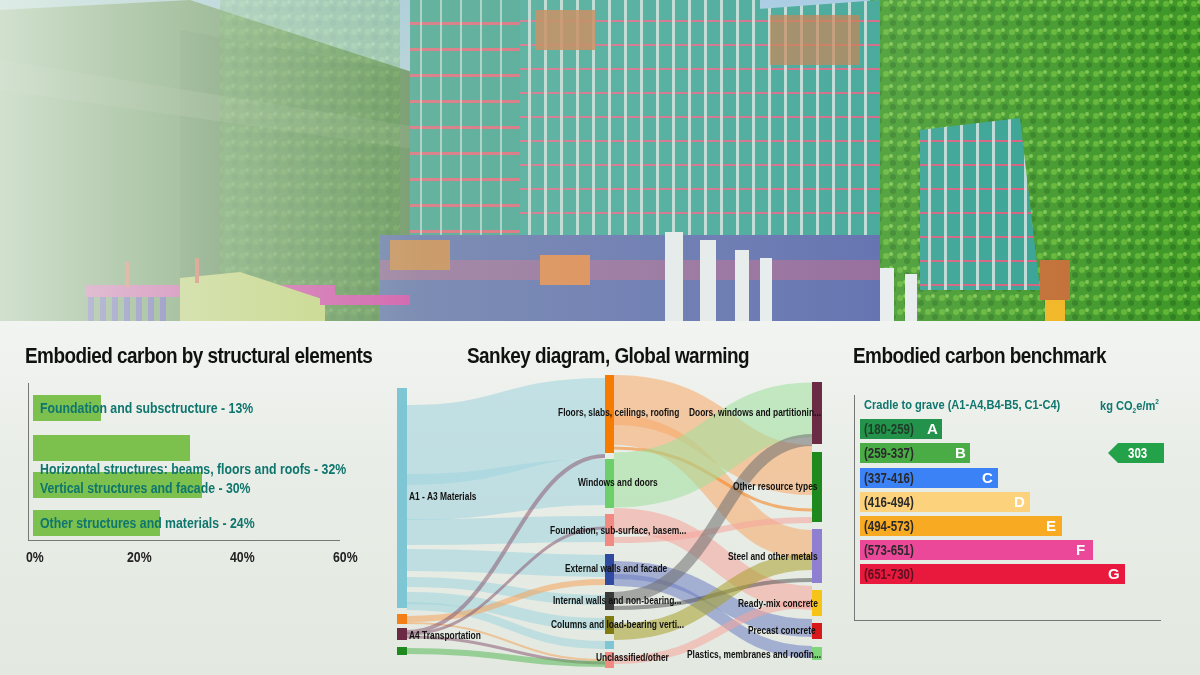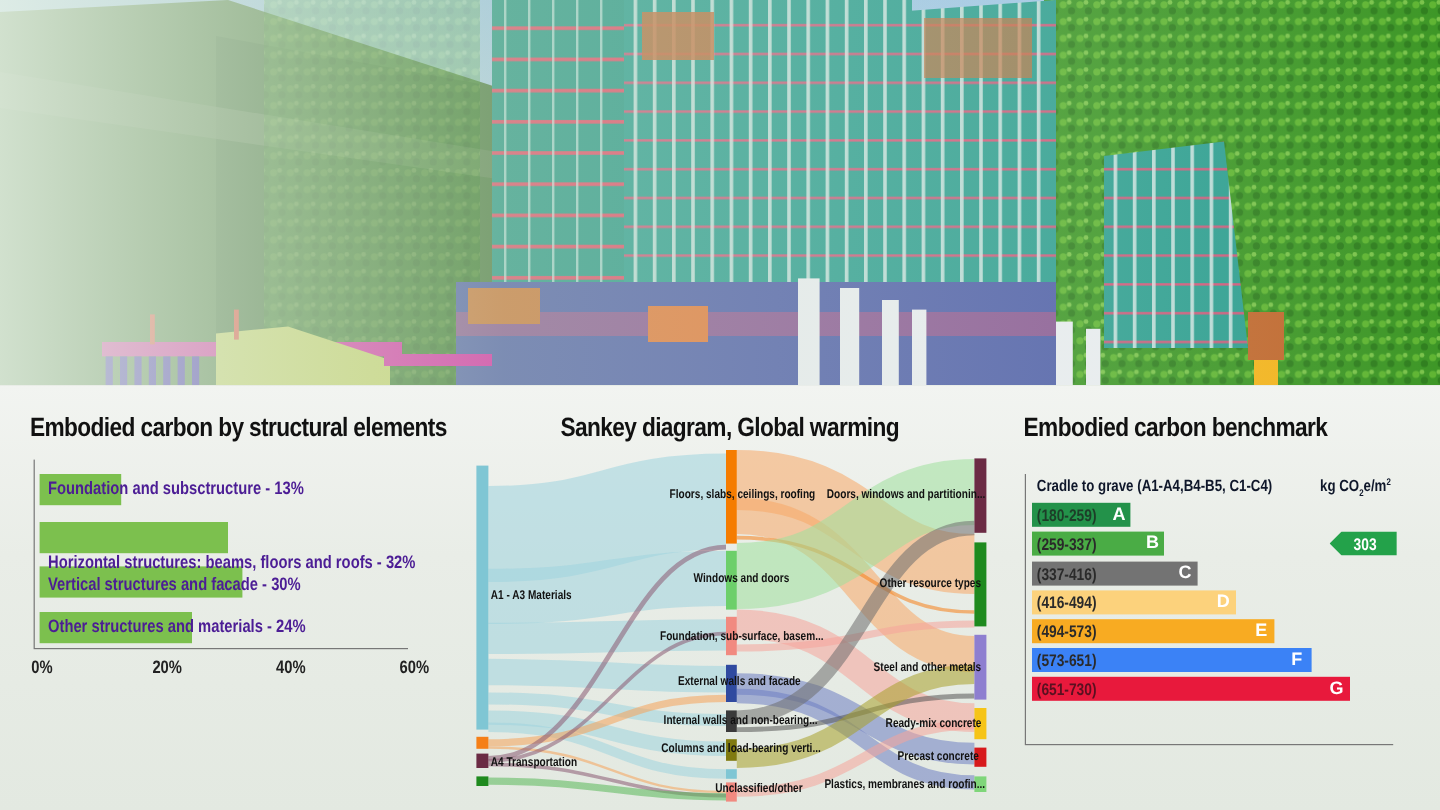--- a/index.html
+++ b/index.html
@@ -9,29 +9,29 @@
   .photo svg{position:absolute;left:0;top:0;}
   .panel{position:absolute;left:0;top:321px;width:1200px;height:354px;
     background:linear-gradient(180deg,#f2f4f1 0%,#e9ede7 40%,#e3e9e1 100%);}
   .title{position:absolute;font-family:"Liberation Sans",sans-serif;font-weight:bold;color:#111;
     font-size:19px;letter-spacing:-0.6px;transform:scaleX(0.86);transform-origin:left top;white-space:nowrap;}
   .cond{display:inline-block;transform:scaleX(0.82);transform-origin:left center;white-space:nowrap;}
   
   .bc-axis-y{position:absolute;left:28px;top:383px;width:1px;height:157px;background:#777;}
   .bc-axis-x{position:absolute;left:28px;top:540px;width:312px;height:1px;background:#777;}
   .bc-bar{position:absolute;left:33px;height:26px;background:#7cc04e;}
-  .bc-label{position:absolute;left:40px;height:26px;line-height:26px;font-weight:bold;font-size:15px;color:#4c1d95;}
+  .bc-label{position:absolute;left:40px;height:26px;line-height:26px;font-weight:bold;font-size:15px;color:#0f766e;}
   .bc-tick{position:absolute;top:548px;font-weight:bold;font-size:15px;color:#222;}
   
   .sk-label{position:absolute;font-weight:bold;font-size:10.5px;color:#111;white-space:nowrap;}
   .sk-label .cond{transform:scaleX(0.8);}
   
   .bm-axis-y{position:absolute;left:854px;top:395px;width:1px;height:225px;background:#777;}
   .bm-axis-x{position:absolute;left:854px;top:620px;width:307px;height:1px;background:#777;}
-  .bm-head{position:absolute;top:397px;font-weight:bold;font-size:13.5px;color:#0f172a;white-space:nowrap;}
+  .bm-head{position:absolute;top:397px;font-weight:bold;font-size:13.5px;color:#0f766e;white-space:nowrap;}
   .bm-bar{position:absolute;left:860px;height:20px;}
   .bm-range{position:absolute;left:4px;top:0;line-height:20px;font-weight:bold;font-size:14px;color:#2a2a2a;}
   .bm-grade{position:absolute;top:0;line-height:20px;font-weight:bold;font-size:15px;color:#fff;}
   .bm-marker{position:absolute;left:1108px;top:443px;width:56px;height:20px;}
   .bm-marker-val{position:absolute;left:1128px;top:443px;line-height:20px;font-weight:bold;font-size:14px;color:#fff;}
 </style>
 </head>
 <body>
 
 <div class="photo">
@@ -223,33 +223,33 @@
 <div class="bm-head" style="left:1100px;"><span class="cond"><span>kg CO</span><sub style="font-size:8px;">2</sub><span>e/m</span><sup style="font-size:8px;">2</sup></span></div>
 
 <div class="bm-bar" style="top:419px;width:82px;background:#23924a;">
   <div class="bm-range" style="color:#1d3d28;"><span class="cond">(180-259)</span></div>
   <div class="bm-grade" style="left:67px;">A</div>
 </div>
 <div class="bm-bar" style="top:443px;width:110px;background:#4aac45;">
   <div class="bm-range"><span class="cond">(259-337)</span></div>
   <div class="bm-grade" style="left:95px;">B</div>
 </div>
-<div class="bm-bar" style="top:468px;width:138px;background:#737373;">
+<div class="bm-bar" style="top:468px;width:138px;background:#3b82f6;">
   <div class="bm-range"><span class="cond">(337-416)</span></div>
   <div class="bm-grade" style="left:122px;">C</div>
 </div>
 <div class="bm-bar" style="top:492px;width:170px;background:#fcd27c;">
   <div class="bm-range"><span class="cond">(416-494)</span></div>
   <div class="bm-grade" style="left:154px;">D</div>
 </div>
 <div class="bm-bar" style="top:516px;width:202px;background:#f8ab22;">
   <div class="bm-range"><span class="cond">(494-573)</span></div>
   <div class="bm-grade" style="left:186px;">E</div>
 </div>
-<div class="bm-bar" style="top:540px;width:233px;background:#3b82f6;">
+<div class="bm-bar" style="top:540px;width:233px;background:#ec4899;">
   <div class="bm-range"><span class="cond">(573-651)</span></div>
   <div class="bm-grade" style="left:216px;">F</div>
 </div>
 <div class="bm-bar" style="top:564px;width:265px;background:#e8193c;">
   <div class="bm-range" style="color:#5a1020;"><span class="cond">(651-730)</span></div>
   <div class="bm-grade" style="left:248px;">G</div>
 </div>
 
 <svg class="bm-marker" viewBox="0 0 56 20">
   <polygon points="0,10 10,0 56,0 56,20 10,20" fill="#23a24a"></polygon>

